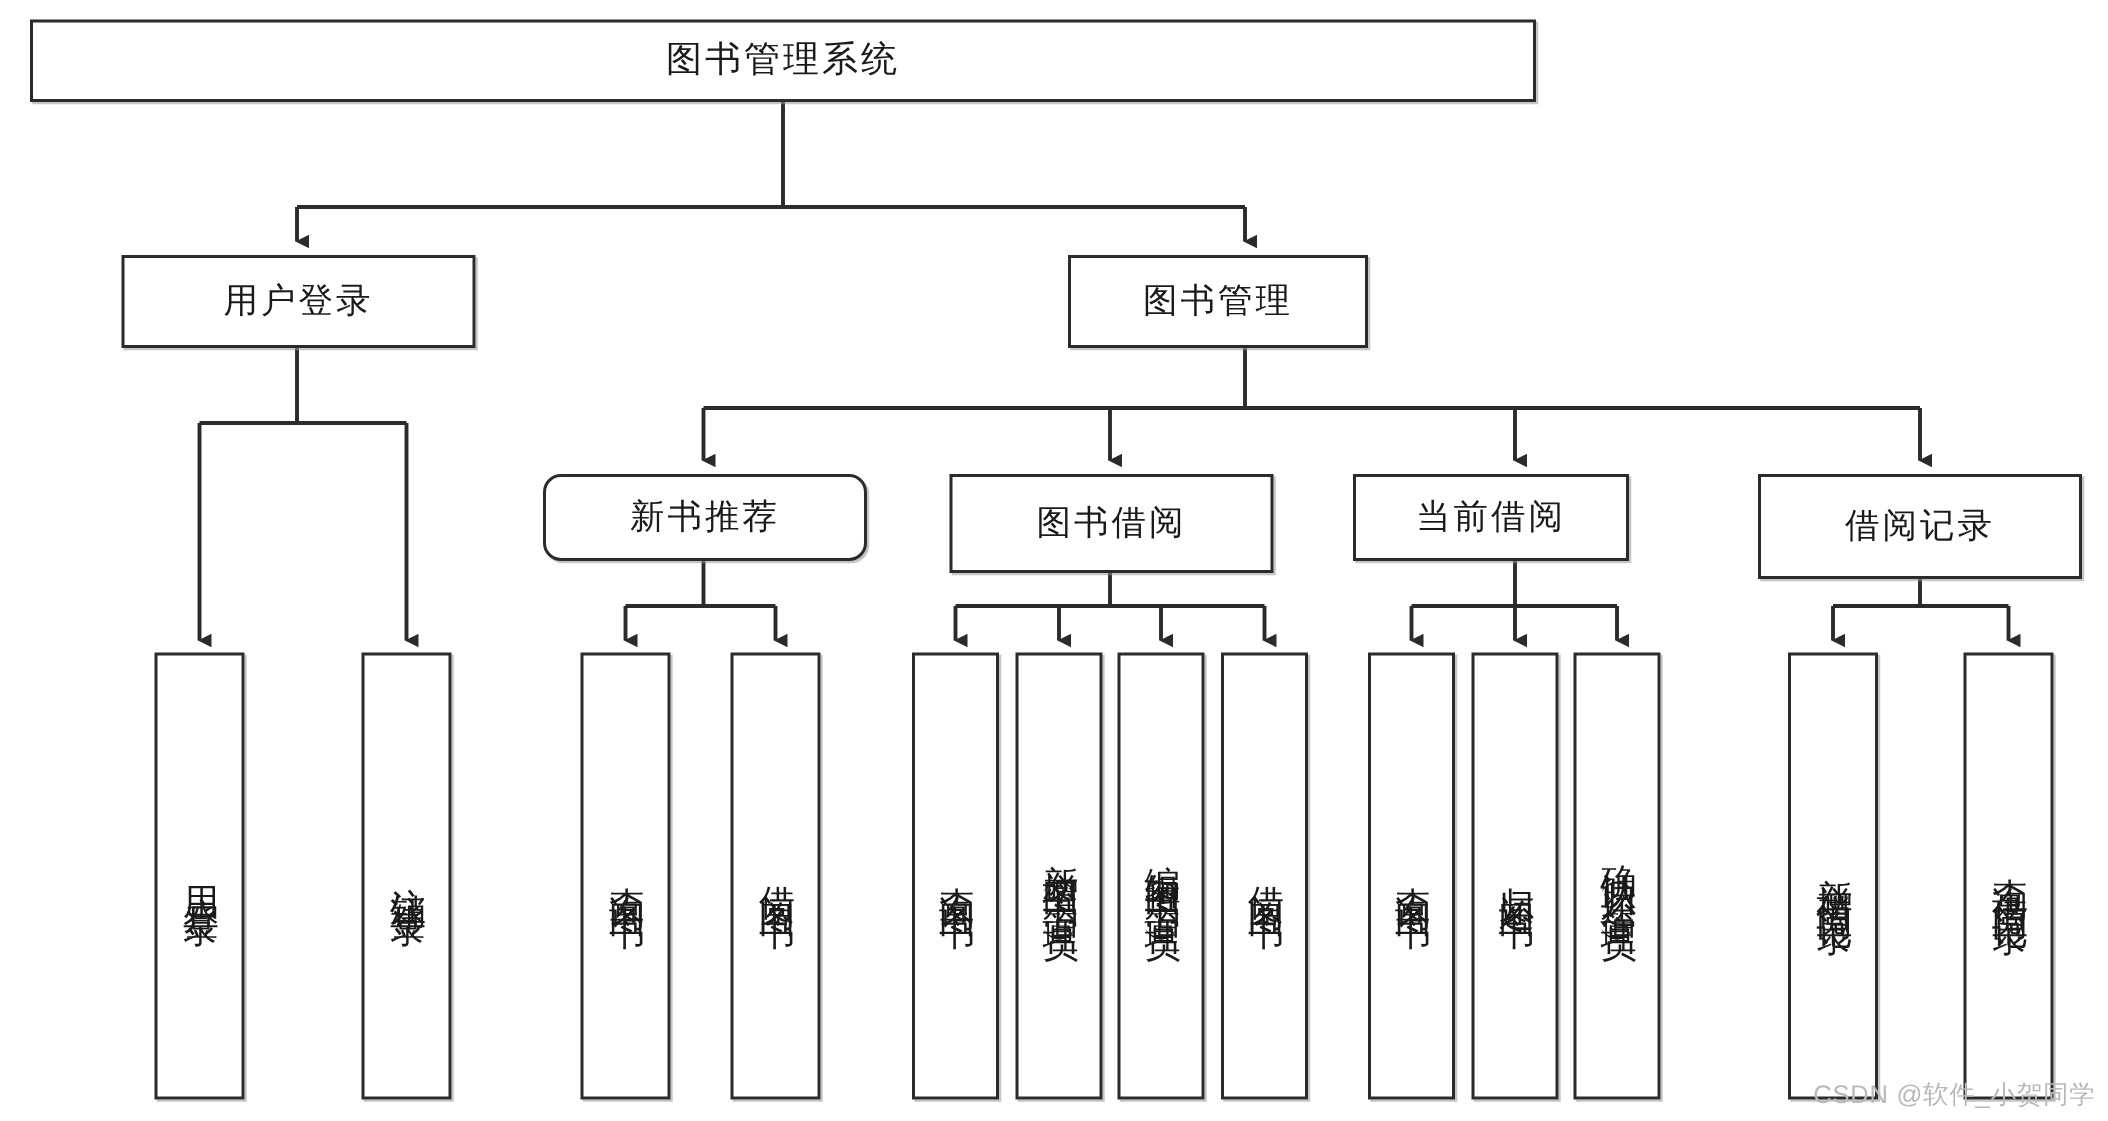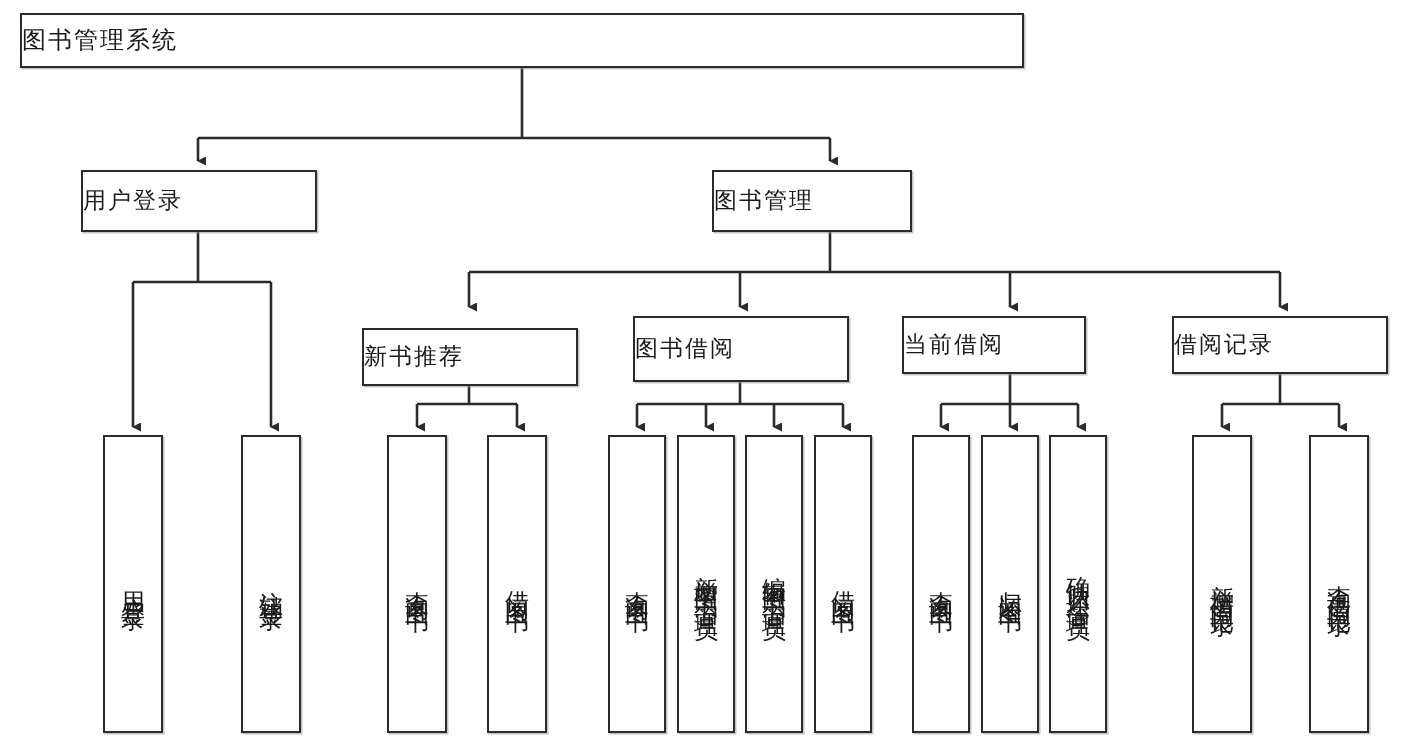--- a/index.html
+++ b/index.html
@@ -26,20 +26,21 @@
     height: 747px;
     pointer-events: none;
   }
   .node {
     position: absolute;
     box-sizing: border-box;
     border: 2px solid #2b2b2b;
     background: #ffffff;
     display: flex;
     align-items: center;
+    justify-content: center;
     box-shadow: 1.5px 1.5px 0 0 rgba(150,150,150,0.55);
   }
   .node-label {
     color: #1a1a1a;
     letter-spacing: 1px;
     line-height: 1.18;
     white-space: pre;
   }
   
   .node.horiz .node-label {
@@ -133,30 +134,30 @@
     <span class="node-label">图书管理系统</span>
   </div>
 
   <div class="node horiz" style="left:81px; top:170px; width:236px; height:62px;">
     <span class="node-label">用户登录</span>
   </div>
   <div class="node horiz" style="left:712px; top:170px; width:200px; height:62px;">
     <span class="node-label">图书管理</span>
   </div>
 
-  <div class="node horiz" style="left:362px; top:328px; width:216px; height:58px;">
+  <div class="node horiz" style="left:362px; top:316px; width:216px; height:58px;border-radius:12px;">
     <span class="node-label">新书推荐</span>
   </div>
   <div class="node horiz" style="left:633px; top:316px; width:216px; height:66px;">
     <span class="node-label">图书借阅</span>
   </div>
   <div class="node horiz" style="left:902px; top:316px; width:184px; height:58px;">
     <span class="node-label">当前借阅</span>
   </div>
-  <div class="node horiz" style="left:1172px; top:316px; width:216px; height:58px;">
+  <div class="node horiz" style="left:1172px; top:316px; width:216px; height:70px;">
     <span class="node-label">借阅记录</span>
   </div>
 
   <div class="node vert" style="left:103px; top:435px; width:60px; height:298px;">
     <span class="node-label">用户登录</span>
   </div>
   <div class="node vert" style="left:241px; top:435px; width:60px; height:298px;">
     <span class="node-label">注销登录</span>
   </div>
 
@@ -190,14 +191,15 @@
     <span class="node-label">确认归还（管理员）</span>
   </div>
 
   <div class="node vert" style="left:1192px; top:435px; width:60px; height:298px;">
     <span class="node-label">新增借阅记录</span>
   </div>
   <div class="node vert" style="left:1309px; top:435px; width:60px; height:298px;">
     <span class="node-label">查询借阅记录</span>
   </div>
 
+  <div id="watermark">CSDN @软件_小贺同学</div>
 
 </div>
 
 </body></html>

